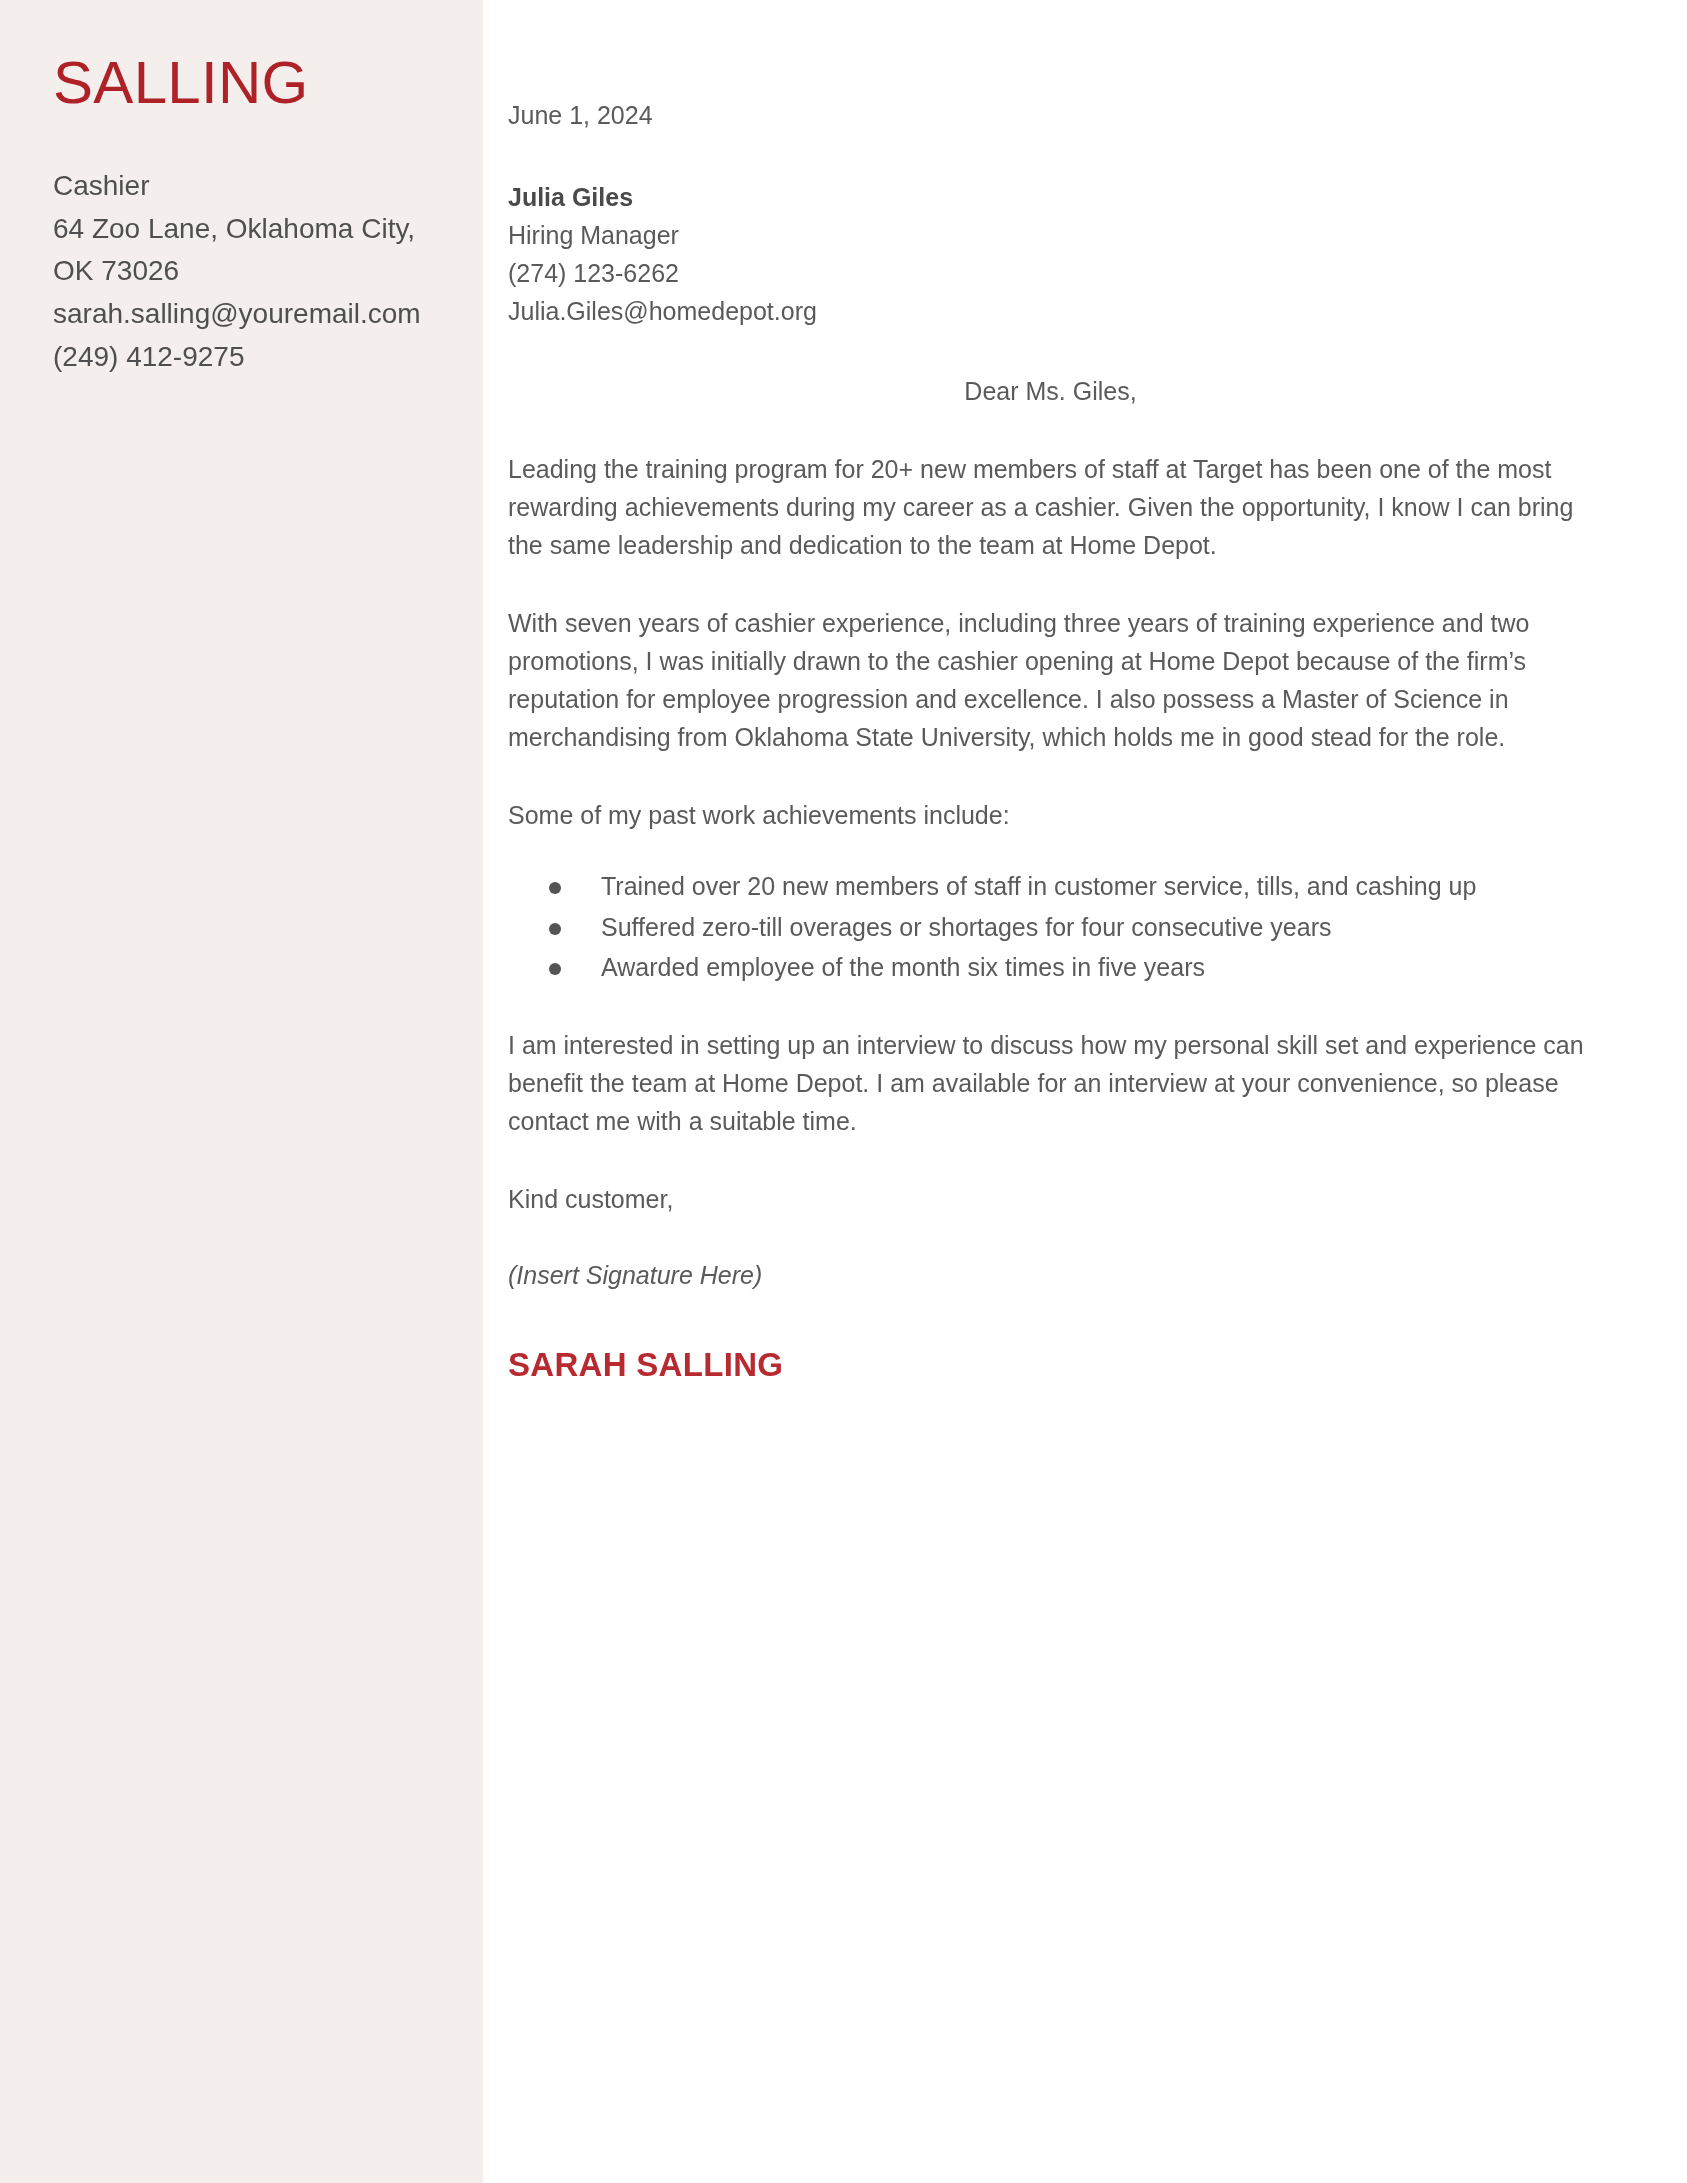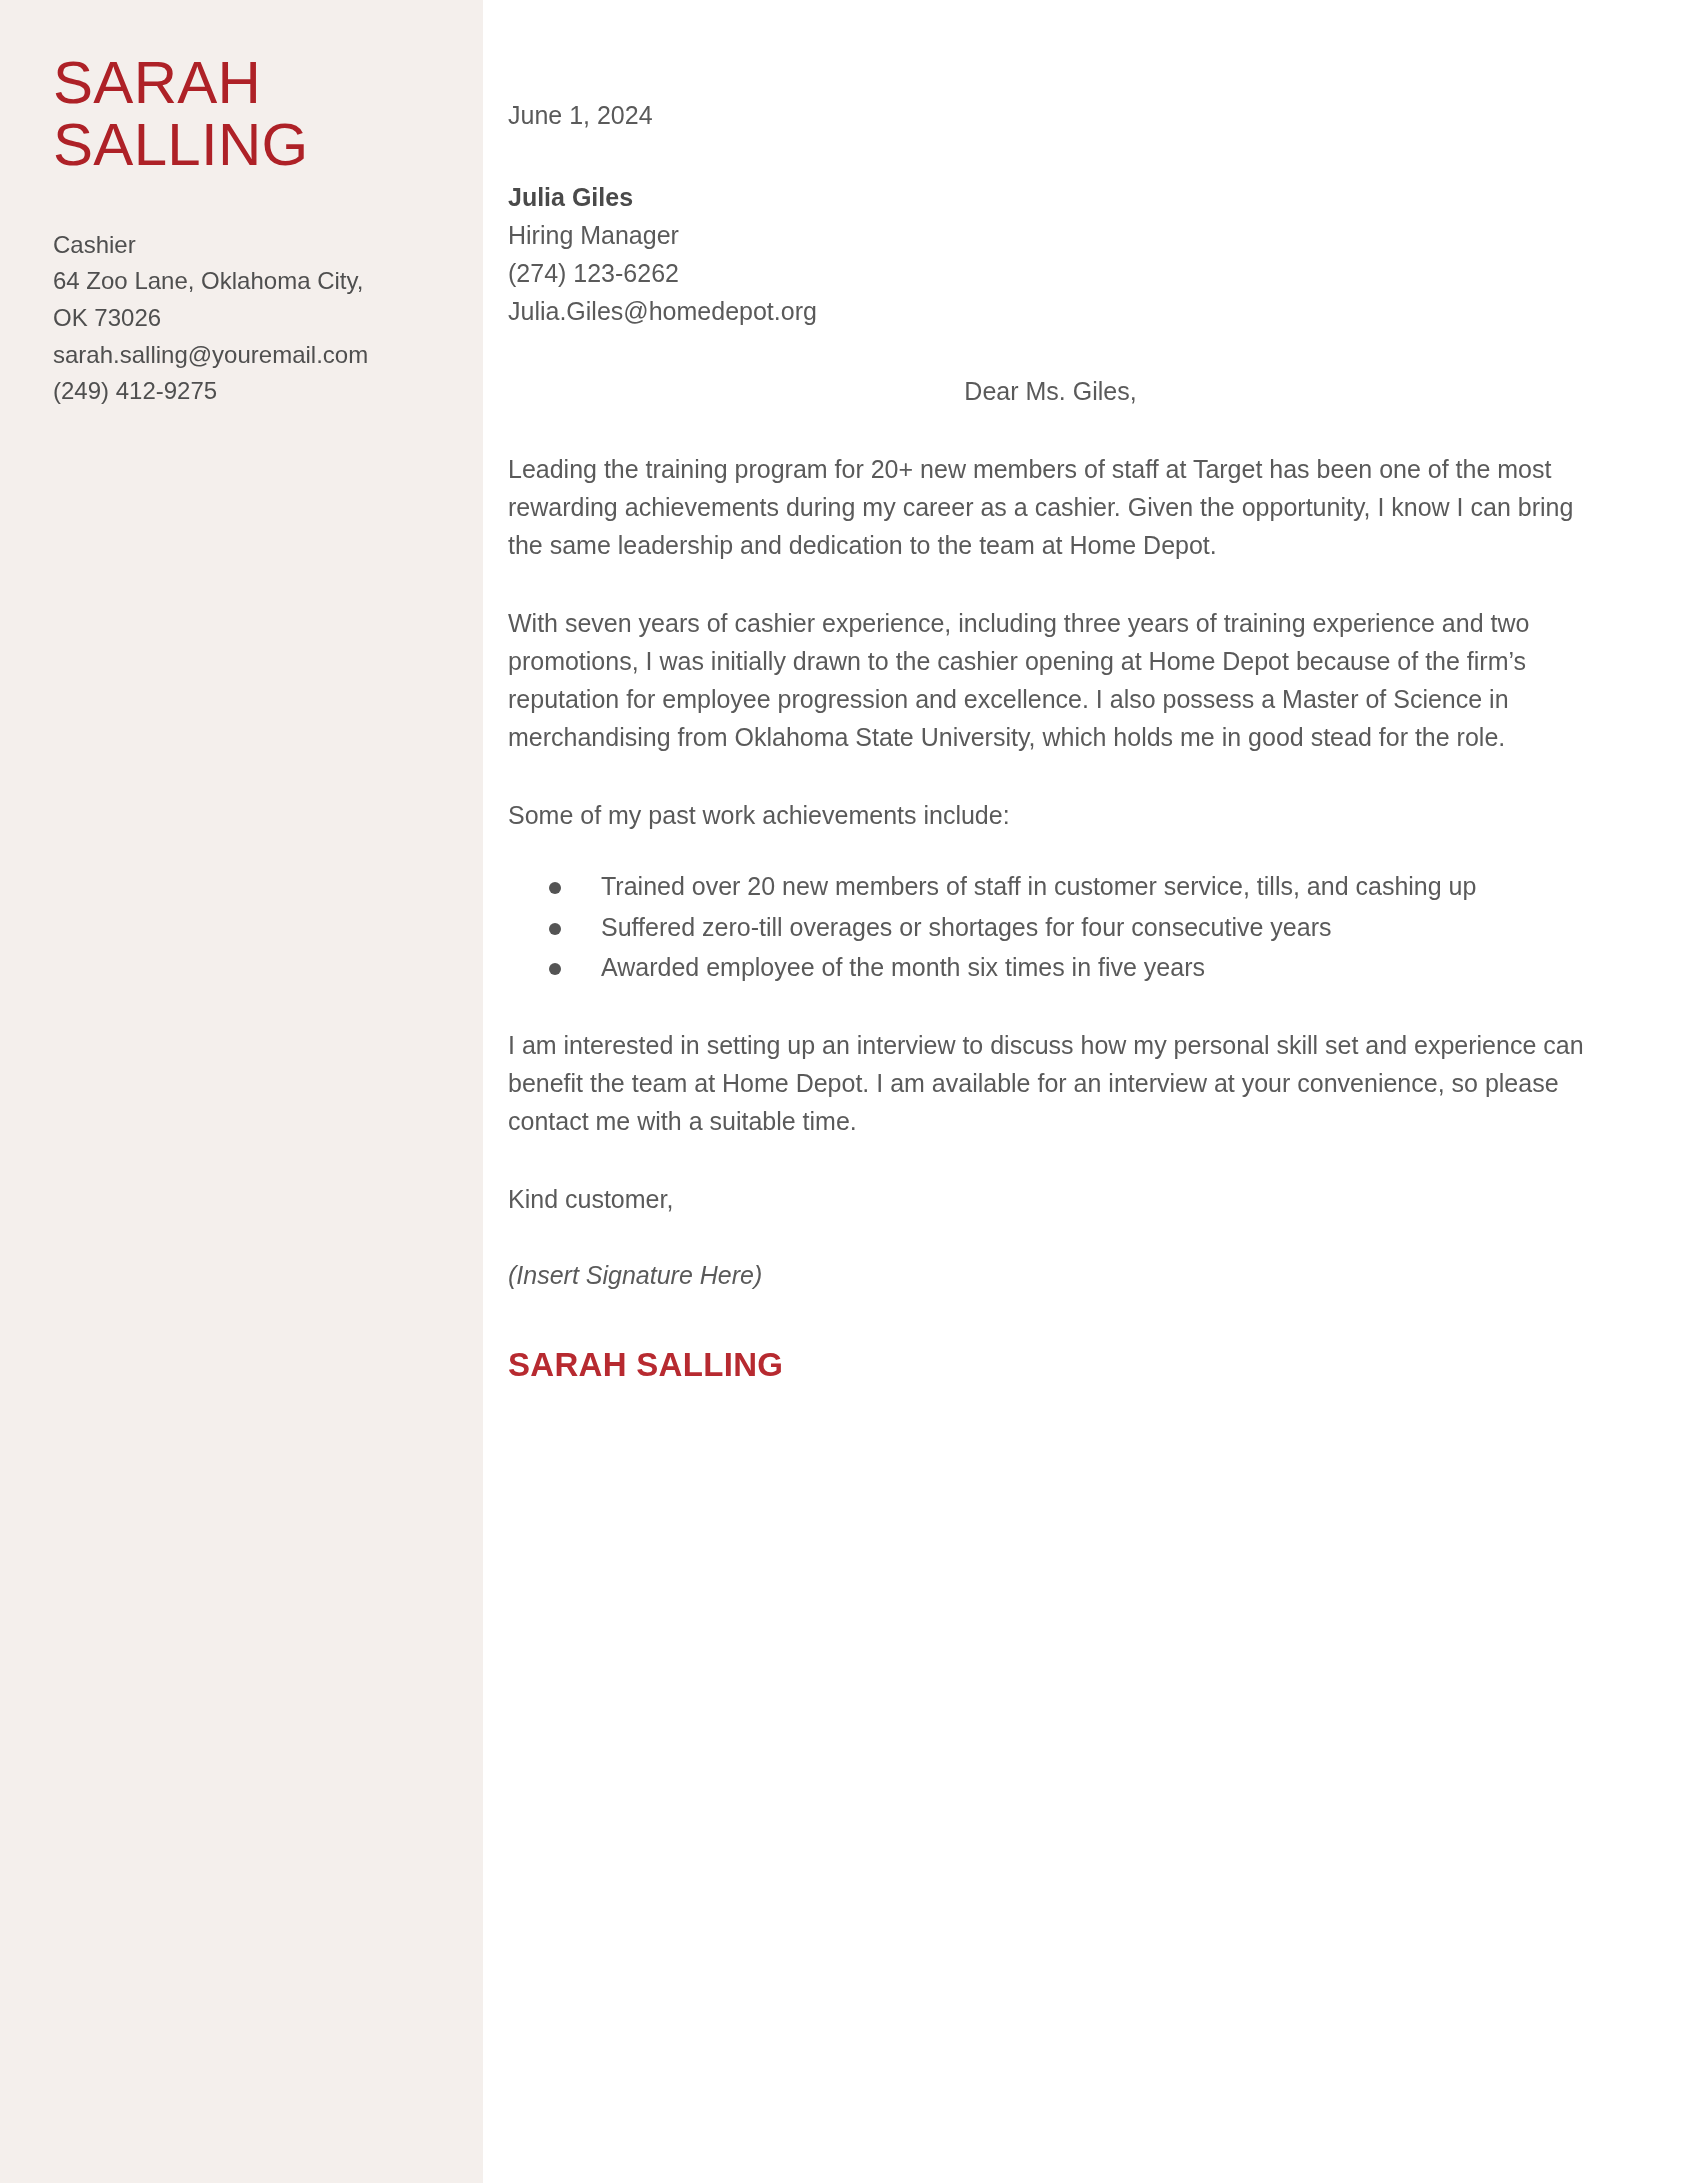--- a/index.html
+++ b/index.html
@@ -39,21 +39,21 @@
     letter-spacing: 0.3px;
     margin: 0;
   }
   .applicant-name .nm-line {
     display: block;
     white-space: nowrap;
   }
   .contact-block {
     margin-top: 51px;
     color: #4f4f4f;
-    font-size: 24px;
+    font-size: 28px;
     line-height: 1.53;
     font-weight: 400;
   }
   .contact-block .c-line {
     display: block;
     white-space: normal;
   }
 
   
   .content {
@@ -131,21 +131,20 @@
   }
 </style>
 </head>
 <body>
 
 <div class="page">
 
   <aside class="sidebar">
 
     <h1 class="applicant-name">
-      <span class="nm-line">SARAH</span>
       <span class="nm-line">SALLING</span>
     </h1>
 
     <div class="contact-block">
       <span class="c-line">Cashier</span>
       <span class="c-line">64 Zoo Lane, Oklahoma City,</span>
       <span class="c-line">OK 73026</span>
       <span class="c-line">sarah.salling@youremail.com</span>
       <span class="c-line">(249) 412-9275</span>
     </div>

